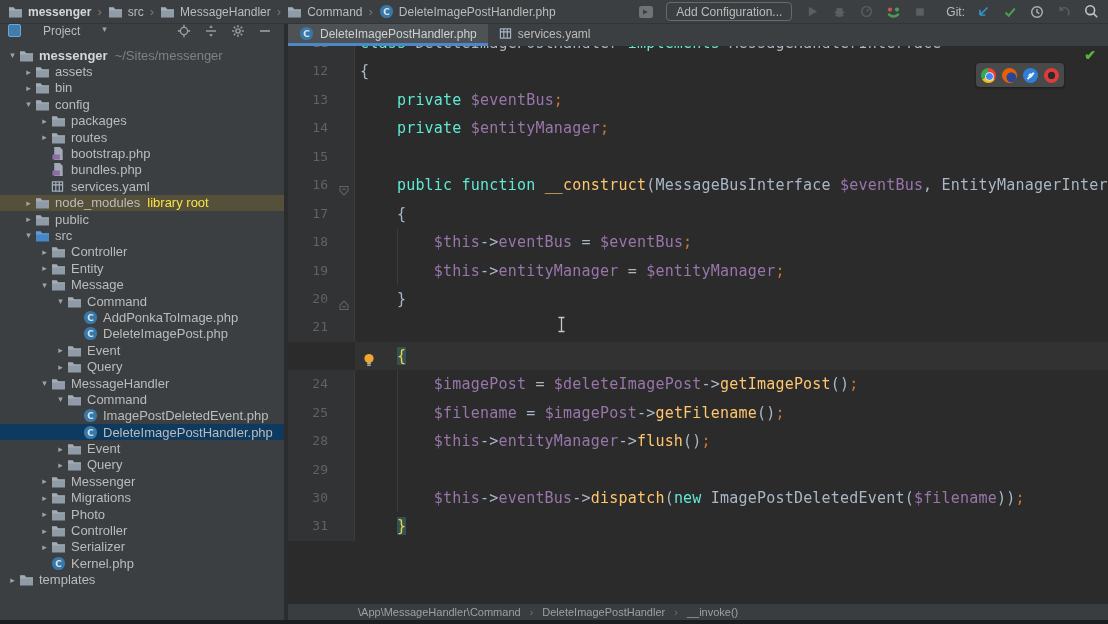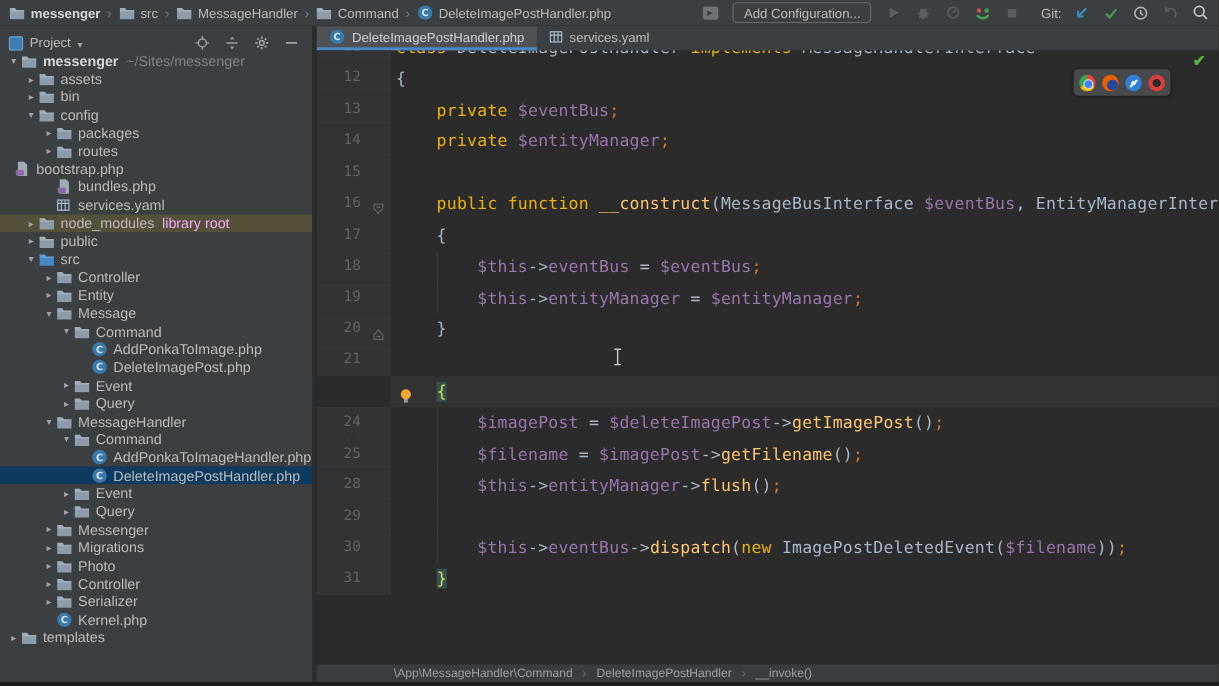--- a/index.html
+++ b/index.html
@@ -16,55 +16,55 @@
   .crumb-sep { color:#75797C; font-size:13px; margin:0 2px; }
   .tb-right { margin-left:auto; display:flex; align-items:center; gap:9px; }
   .tbi { display:inline-flex; align-items:center; justify-content:center; width:18px; height:18px; }
   .addcfg { background:transparent; border:1px solid #666A6D; border-radius:4px; color:#BBBBBB;
     font-size:12px; font-family:"Liberation Sans",sans-serif; height:19px; padding:0 9px; margin:0 2px; }
   .git-label { font-size:12px; color:#BBBBBB; margin-left:8px; }
   .icon-row { display:flex; align-items:center; gap:9px; }
 
   
   .project-panel { position:absolute; left:0; top:24px; width:284px; height:596px; background:#3C3F41; overflow:hidden; }
-  .panel-header { height:22px; display:flex; align-items:flex-end; padding:0 8px; color:#BBBBBB; font-size:12px; gap:6px; }
+  .panel-header { height:22px; display:flex; align-items:flex-start; padding:0 8px; color:#BBBBBB; font-size:12px; gap:22px; }
   .pw-icon { width:13px; height:13px; background:#3E7DB0; border:1px solid #6FA6CF; border-radius:2px; display:inline-block; }
   .panel-header .dd { color:#9EA2A5; font-size:9px; }
   .ph-icons { margin-left:auto; display:flex; align-items:center; gap:13px; padding-right:4px; }
   .ph-icons span { display:inline-flex; width:14px; height:14px; align-items:center; justify-content:center; }
   .tree { position:absolute; left:0; top:23px; right:0; bottom:0; }
   .tree-row { height:16.4px; display:flex; align-items:center; font-size:13px; color:#BBBBBB; white-space:nowrap; cursor:default; }
   .tree-row .arrow { width:13px; flex:none; font-size:9px; color:#9EA2A5; text-align:center; }
   .tree-row .ticon { width:19px; flex:none; display:inline-flex; align-items:center; }
   .tree-row .tlabel { margin-left:1px; }
   .tree-row .textra { margin-left:7px; color:#7E8285; }
   .tree-row.selected { background:#0D3A5E; }
   .tree-row.library { background:#55503A; }
-  .tree-row.library .textra { color:#f0abfc; }
+  .tree-row.library .textra { color:#fde047; }
   .tree-row.bold .tlabel { font-weight:bold; color:#D4D7DA; }
 
   .seam { position:absolute; left:284px; top:24px; width:4px; height:596px; background:#2A2C2E; }
 
   
   .tabbar { position:absolute; left:288px; top:24px; width:820px; height:22px; background:#3C3F41; display:flex; }
   .tab { display:flex; align-items:center; gap:6px; padding:0 11px; font-size:12px; color:#BBBBBB;
     border-bottom:3px solid transparent; height:22px; }
   .tab.active { background:#4E5254; border-bottom-color:#4A88C7; color:#CDD0D2; }
 
   
   .editor { position:absolute; left:288px; top:46px; width:820px; height:558px; background:#2B2B2B; overflow:hidden; }
   .code-row { position:relative; height:28.45px; display:flex; }
   .gutter-cell { width:67px; flex:none; background:#313335; border-right:1px solid #3A3C3E;
     font-family:"DejaVu Sans Mono", monospace; font-size:13px; color:#606366;
     text-align:right; padding-right:26px; line-height:28.45px; position:relative; }
   .code-cell { flex:1; font-family:"DejaVu Sans Mono", monospace; font-size:15px; letter-spacing:0.2px;
     line-height:28.45px; white-space:pre; color:#A9B7C6; padding-left:5px; position:relative; overflow:hidden; }
   .code-row.current .code-cell { background:#323232; }
   .code-row.current .gutter-cell { color:#fca5a5;margin-top:44px; }
-  .c-kw { color:#eab308; }
+  .c-kw { color:#5eead4; }
   .c-var { color:#9876AA; }
   .c-fn { color:#FFC66D; }
   .c-tx { color:#A9B7C6; }
   .c-semi { color:#CC7832; }
   .c-brace { color:#E8D44E; background:#345350; }
   .code-cell.guide::before { content:""; position:absolute; left:42px; top:0; bottom:0; width:1px; background:#3A3D3F; }
   .fold { position:absolute; right:4px; top:50%; transform:translateY(-50%); width:12px; height:12px; }
   .bulb { position:absolute; left:7px; top:50%; transform:translateY(-50%); width:14px; height:15px; }
 
   .browser-bar { position:absolute; left:688px; top:17px; width:88px; height:24px; background:#47494B;
@@ -321,21 +321,21 @@
           <span class="ticon">
             <span style="display: inline-flex; align-items: center;">
               <svg width="15" height="13" viewBox="0 0 16 14">
                 <path d="M1 2.5h5l1.6 2H15v9H1z" fill="#8F9CA8"></path>
                 <path d="M1 2.5h5l1.6 2H15V6H1z" fill="rgba(255,255,255,.18)"></path>
               </svg>
             </span>
           </span>
           <span class="tlabel">routes</span>
         </div>
-        <div class="tree-row" style=" align-items: center;">
+        <div class="tree-row" style="padding-left: 38px; align-items: center;">
           <span class="arrow"></span>
           <span class="ticon">
             <span style="display: inline-flex; align-items: center;">
               <svg width="14" height="15" viewBox="0 0 14 16">
                 <path d="M3 1h6l3 3v11H3z" fill="#A2ABB5"></path>
                 <rect x="1" y="9" width="8" height="5.5" rx="1" fill="#8E6BA8"></rect>
               </svg>
             </span>
           </span>
           <span class="tlabel">bootstrap.php</span>
@@ -526,21 +526,21 @@
         <div class="tree-row" style="padding-left: 70px;">
           <span class="arrow"></span>
           <span class="ticon">
             <span style="display: inline-flex; align-items: center;">
               <svg width="15" height="15" viewBox="0 0 16 16">
                 <circle cx="8" cy="8" r="7" fill="#3979A9"></circle>
                 <text x="8" y="11.5" font-size="9.5" font-family="DejaVu Sans,sans-serif" font-weight="bold" fill="#D8E4EE" text-anchor="middle">C</text>
               </svg>
             </span>
           </span>
-          <span class="tlabel">AddPonkaToImageHandler.php</span>
+          <span class="tlabel">ImagePostDeletedEvent.php</span>
         </div>
         <div class="tree-row selected" style="padding-left: 70px;">
           <span class="arrow"></span>
           <span class="ticon">
             <span style="display: inline-flex; align-items: center;">
               <svg width="15" height="15" viewBox="0 0 16 16">
                 <circle cx="8" cy="8" r="7" fill="#3979A9"></circle>
                 <text x="8" y="11.5" font-size="9.5" font-family="DejaVu Sans,sans-serif" font-weight="bold" fill="#D8E4EE" text-anchor="middle">C</text>
               </svg>
             </span>

